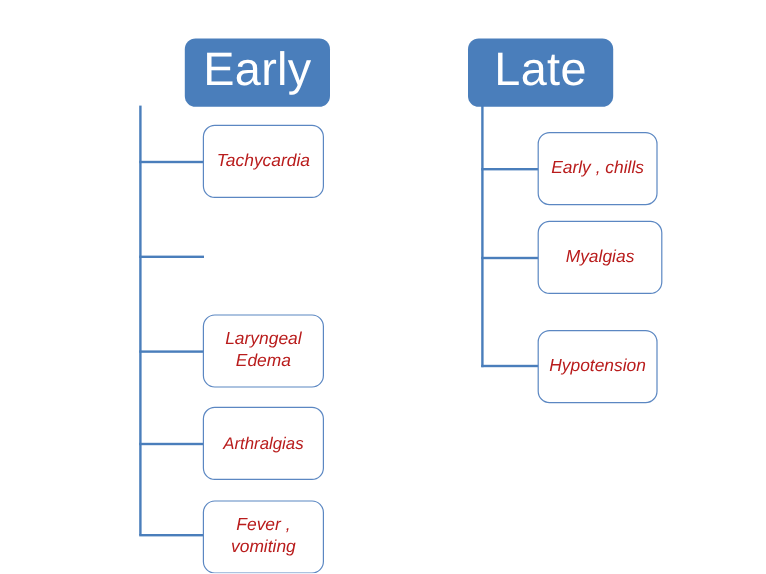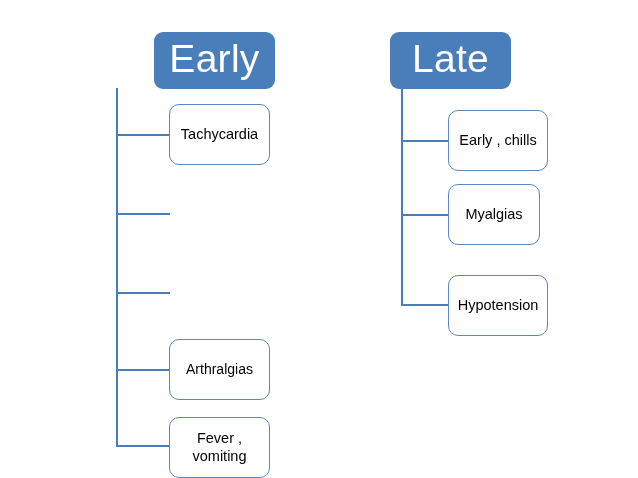--- a/index.html
+++ b/index.html
@@ -41,24 +41,25 @@
   .leaf-box {
     position: absolute;
     background: #ffffff;
     border: 1.6px solid #5b87c2;
     border-radius: 10px;
     display: flex;
     align-items: center;
     justify-content: center;
     text-align: center;
     box-sizing: border-box;
-    color: #000000;
+    color: #b91c1c;
     font-size: 14.5px;
     line-height: 1.22;
     padding: 2px 4px;
+    font-style: italic;
   }
   .leaf-box.tight {
     font-size: 14px;
     padding: 2px 1px;
   }
 
   
   .trunk {
     position: absolute;
     width: 2px;
@@ -85,20 +86,23 @@
   <div class="branch" style="left:116px; top:213px; width:54px;"></div>
   <div class="branch" style="left:116px; top:292px; width:54px;"></div>
   <div class="branch" style="left:116px; top:369px; width:54px;"></div>
   <div class="branch" style="left:116px; top:445px; width:54px;"></div>
 
   <div class="leaf-box" style="left:169px; top:104px; width:101px; height:61px;">
     <span>Tachycardia</span>
   </div>
 
 
+  <div class="leaf-box" style="left:169px; top:262px; width:101px; height:61px;">
+    <span>Laryngeal Edema</span>
+  </div>
 
   <div class="leaf-box tight" style="left:169px; top:339px; width:101px; height:61px;">
     <span>Arthralgias</span>
   </div>
 
   <div class="leaf-box" style="left:169px; top:417px; width:101px; height:61px;">
     <span>Fever , vomiting</span>
   </div>
 
   <div class="root-box" style="left:390px; top:32px; width:121px; height:57px;">
@@ -108,21 +112,21 @@
   <div class="trunk" style="left:401px; top:88px; height:218px;"></div>
 
   <div class="branch" style="left:401px; top:140px; width:48px;"></div>
   <div class="branch" style="left:401px; top:214px; width:48px;"></div>
   <div class="branch" style="left:401px; top:304px; width:48px;"></div>
 
   <div class="leaf-box" style="left:448px; top:110px; width:100px; height:61px;">
     <span>Early , chills</span>
   </div>
 
-  <div class="leaf-box" style="left:448px; top:184px; width:92px; height:61px;">
+  <div class="leaf-box" style="left:448px; top:184px; width:104px; height:61px;">
     <span>Myalgias</span>
   </div>
 
   <div class="leaf-box" style="left:448px; top:275px; width:100px; height:61px;">
     <span>Hypotension</span>
   </div>
 
 </div>
 
 </body></html>

